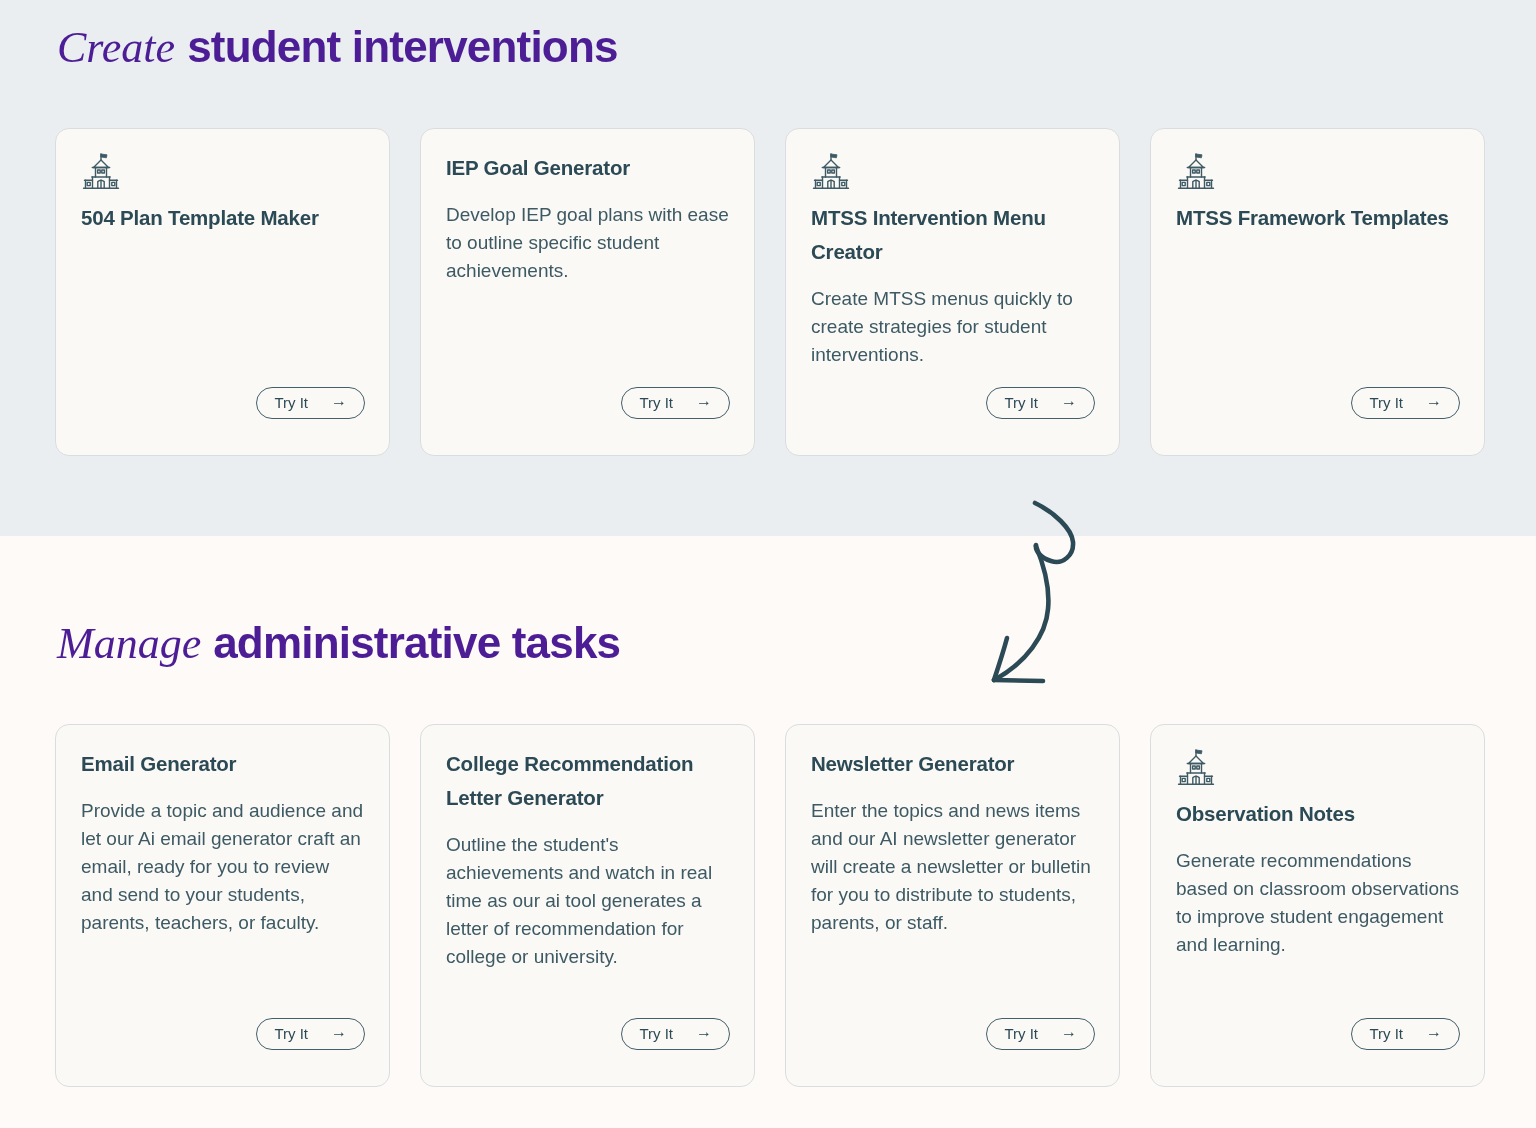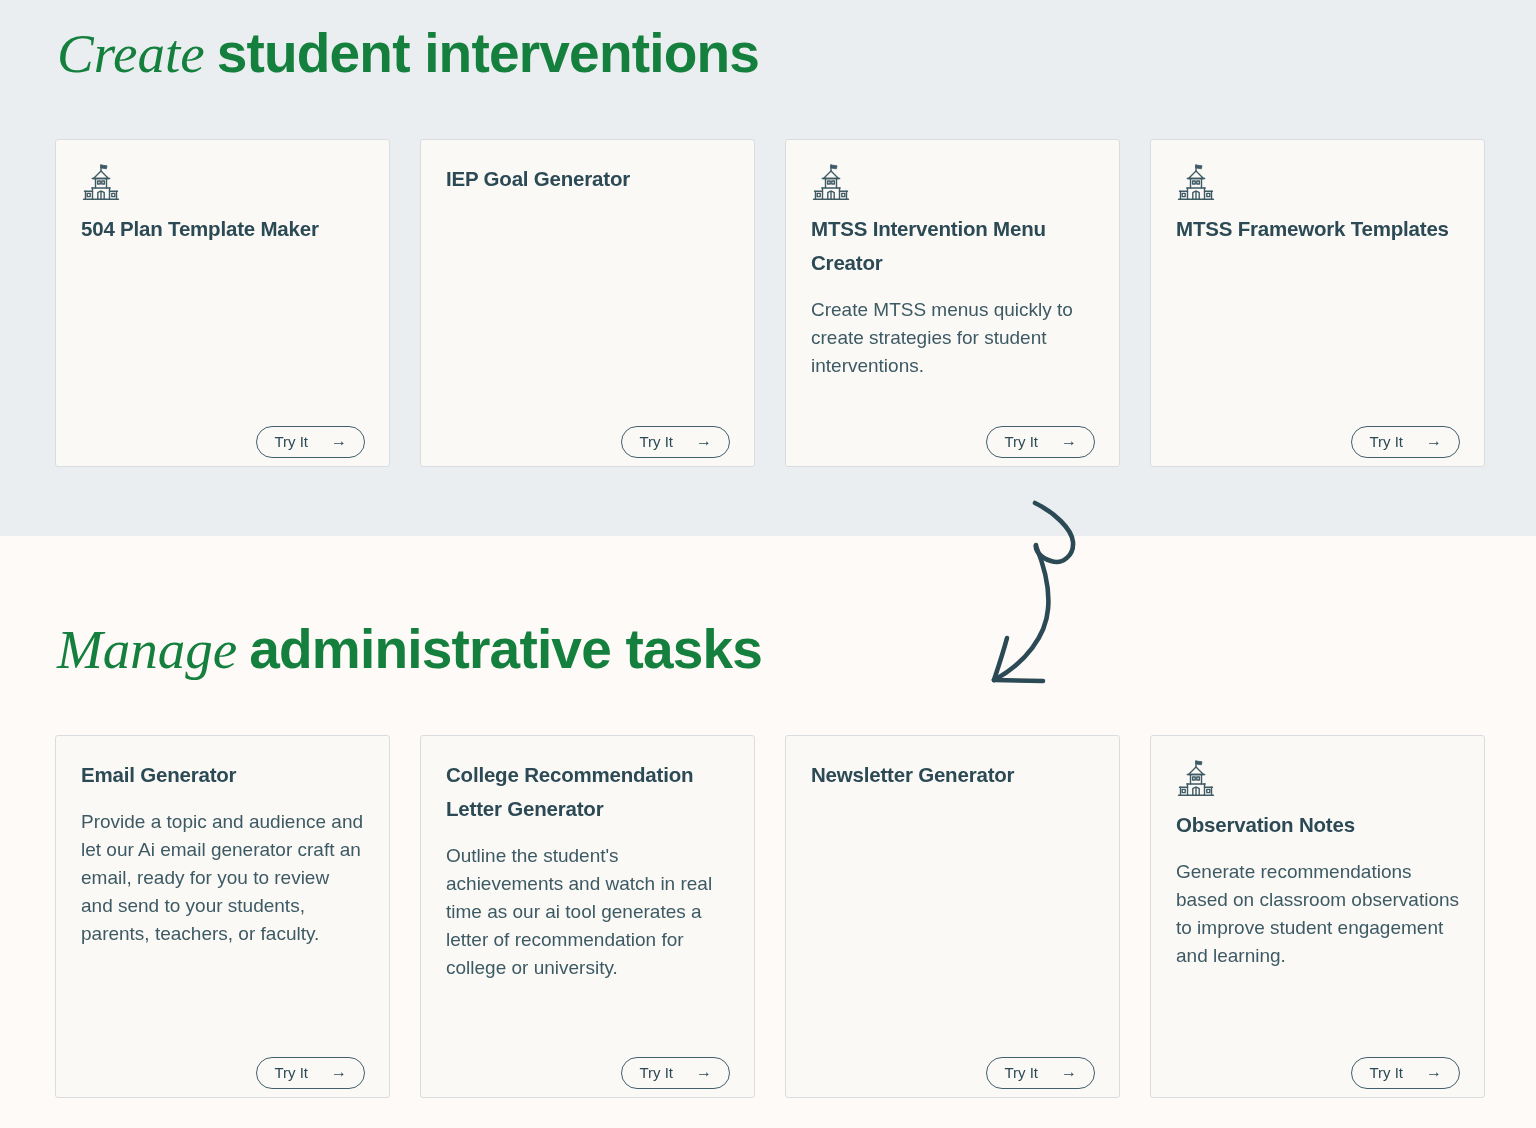--- a/index.html
+++ b/index.html
@@ -14,44 +14,44 @@
   }
   .section {
     padding-left: 55px;
     padding-right: 51px;
   }
   .section-top  { height: 536px; padding-top: 22px; background: #EAEEF1; }
   .section-bottom { height: 644px; padding-top: 82px; background: #FEFAF8; }
 
   h2.section-heading {
     margin: 0 0 54px 2px;
-    font-size: 55px;
+    font-size: 44px;
     line-height: 1.15;
-    color: #15803d;
+    color: #4c1d95;
     font-weight: 700;
     letter-spacing: -0.8px;
   }
   h2.section-heading .accent {
     font-family: "Liberation Serif", serif;
     font-style: italic;
     font-weight: 500;
     letter-spacing: 0;
     margin-right: 12px;
   }
 
   .card-grid {
     display: grid;
     grid-template-columns: repeat(4, 1fr);
     gap: 30px;
   }
   .card {
     background: #FBF9F6;
     border: 1px solid #DADDDF;
-    border-radius: 3px;
-    padding: 22px 24px 8px 25px;
+    border-radius: 14px;
+    padding: 22px 24px 36px 25px;
     display: flex;
     flex-direction: column;
     align-items: flex-start;
   }
   .section-top .card    { min-height: 328px; }
   .section-bottom .card { min-height: 363px; }
 
   .card-icon { display: block; margin: 0 0 10px; width: 40px; height: 40px; }
 
   .card-title {
@@ -135,20 +135,21 @@
         </svg>
       <h3 class="card-title">504 Plan Template Maker</h3>
       <button class="try-btn">
         <span>Try It</span>
         <span class="arr">→</span>
       </button>
     </article>
 
     <article class="card">
       <h3 class="card-title">IEP Goal Generator</h3>
+      <p class="card-desc">Develop IEP goal plans with ease to outline specific student achievements.</p>
       <button class="try-btn">
         <span>Try It</span>
         <span class="arr">→</span>
       </button>
     </article>
 
     <article class="card">
       <svg class="card-icon" viewBox="0 0 40 40">
           <use href="#schoolhouse"></use>
         </svg>
@@ -194,20 +195,21 @@
       <h3 class="card-title">College Recommendation Letter Generator</h3>
       <p class="card-desc">Outline the student's achievements and watch in real time as our ai tool generates a letter of recommendation for college or university.</p>
       <button class="try-btn">
         <span>Try It</span>
         <span class="arr">→</span>
       </button>
     </article>
 
     <article class="card">
       <h3 class="card-title">Newsletter Generator</h3>
+      <p class="card-desc">Enter the topics and news items and our AI newsletter generator will create a newsletter or bulletin for you to distribute to students, parents, or staff.</p>
       <button class="try-btn">
         <span>Try It</span>
         <span class="arr">→</span>
       </button>
     </article>
 
     <article class="card">
       <svg class="card-icon" viewBox="0 0 40 40">
           <use href="#schoolhouse"></use>
         </svg>

